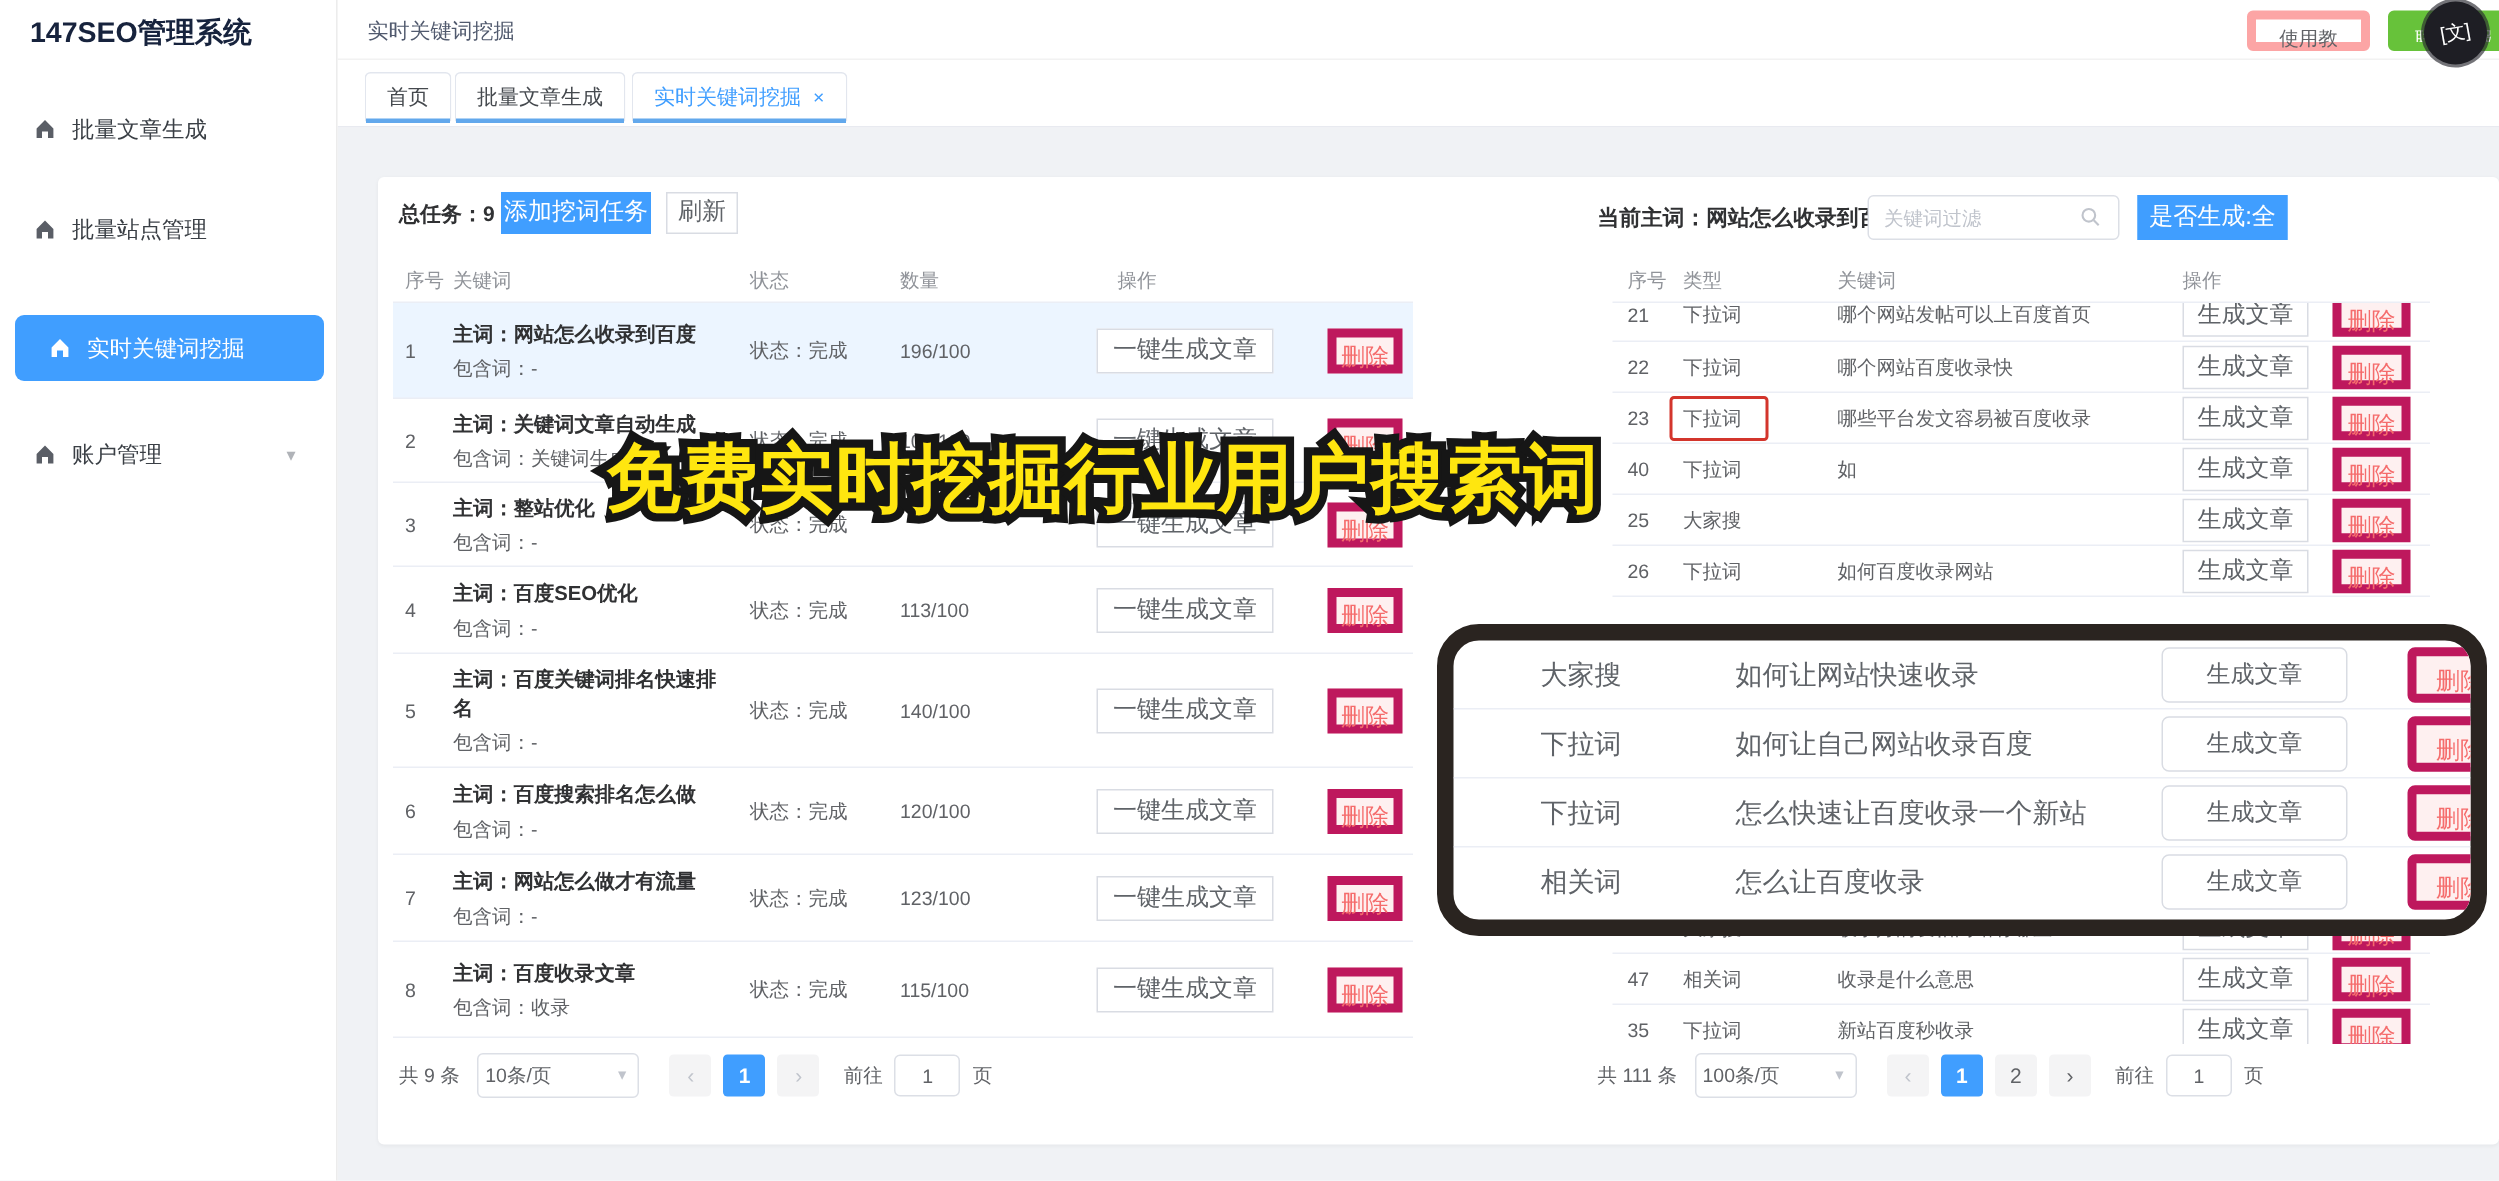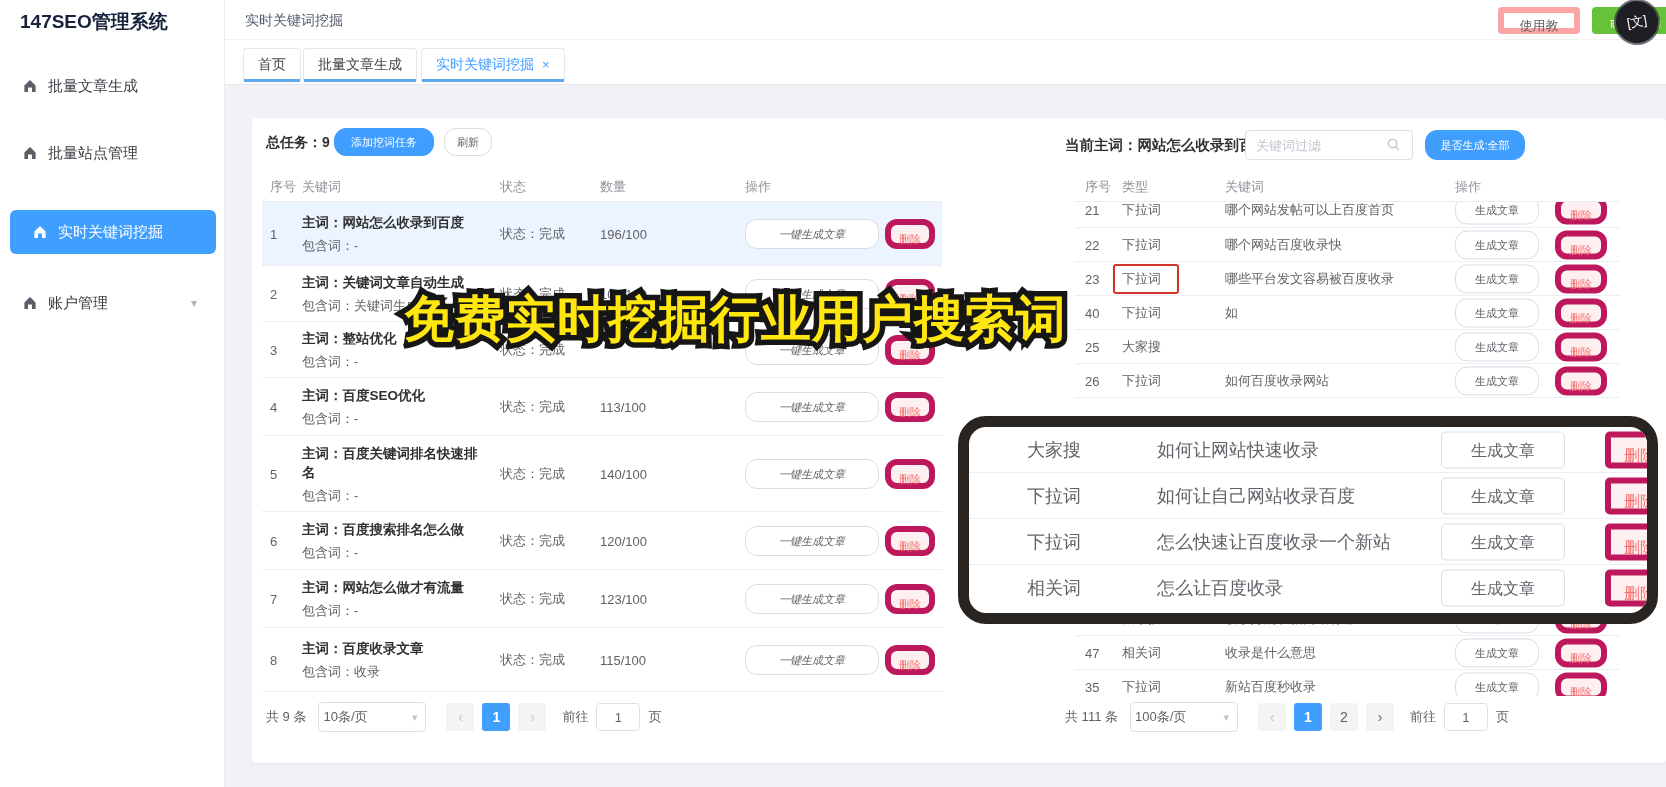--- a/index.html
+++ b/index.html
@@ -26,42 +26,42 @@
   #tabbar { position:absolute; left:225px; top:40px; width:1441px; height:45px; background:#fff; border-bottom:1px solid #e8eaf0; }
   .tab { position:absolute; top:8px; height:33px; background:#fff; border:1px solid #e2e6ee; border-bottom:none; border-radius:4px 4px 0 0; font-size:14px; color:#45494e; padding:0 14px; line-height:31px; }
   .tab::after { content:""; position:absolute; left:0; right:0; bottom:-1px; height:3px; background:#62a8ec; }
   .tab.active { color:#409eff; }
   .tab .close-x { margin-left:8px; color:#409eff; font-size:13px; }
 
   
   #card { position:absolute; left:252px; top:118px; width:1414px; height:645px; background:#fff; border-radius:4px; box-shadow:0 1px 3px rgba(0,0,0,.05); }
 
   
-  .btn { display:inline-block; border-radius:12px; font-size:11px; text-align:center; cursor:pointer; }
+  .btn { display:inline-block; border-radius:0; font-size:16px; text-align:center; cursor:pointer; }
   .btn-primary { background:#409eff; color:#fff; border:1px solid #409eff; }
   .btn-plain { background:#fff; color:#5f6368; border:1px solid #d9dce3; }
   .btn-danger { background:#fef0f0; color:#f56c6c; border:6px solid #be185d; }
   #lp-total { position:absolute; left:266px; top:134px; font-size:14px; font-weight:bold; color:#303133; }
   #lp-add { position:absolute; left:334px; top:128px; width:100px; height:28px; line-height:26px; }
   #lp-refresh { position:absolute; left:444px; top:128px; width:48px; height:28px; line-height:26px; }
 
   .tbl-head { font-size:13px; color:#909399; }
 
   #ltable { position:absolute; left:262px; top:174px; width:680px; }
   #ltable .lhead { position:relative; height:28px; border-bottom:1px solid #ebeef5; }
   #ltable .lhead span { position:absolute; top:4px; }
   .lrow { position:relative; border-bottom:1px solid #ebeef5; }
   .lrow.hl { background:#ecf5ff; }
   .lc-num { position:absolute; left:8px; top:50%; transform:translateY(-50%); font-size:13px; color:#606266;}
   .lc-kw  { position:absolute; left:40px; top:50%; transform:translateY(-50%); width:182px; }
   .lc-kw .main { font-size:13.5px; font-weight:bold; color:#303133; line-height:19px; }
   .lc-kw .sub  { font-size:13px; color:#606266; margin-top:5px; }
   .lc-status { position:absolute; left:238px; top:50%; transform:translateY(-50%); font-size:13px; }
   .lc-count  { position:absolute; left:338px; top:50%; transform:translateY(-50%); font-size:13px; }
-  .lc-gen { position:absolute; left:483px; top:50%; transform:translateY(-50%); width:134px; height:30px; line-height:28px;font-style:italic; }
+  .lc-gen { position:absolute; left:469px; top:50%; transform:translateY(-50%); width:118px; height:30px; line-height:28px; }
   .lc-del { position:absolute; left:623px; top:50%; transform:translateY(-50%); width:50px; height:30px; line-height:28px; }
 
   
   #rp-title { position:absolute; left:1065px; top:136px; font-size:14.5px; font-weight:bold; color:#303133; }
   #rp-filter { position:absolute; left:1245px; top:130px; width:168px; height:30px; border:1px solid #dcdfe6; border-radius:4px; padding:0 28px 0 10px; font-size:13px; color:#606266; background:#fff; }
   #rp-filter::placeholder { color:#c0c4cc; }
   #rp-search-ico { position:absolute; left:1386px; top:137px; color:#c0c4cc; }
   #rp-genall { position:absolute; left:1425px; top:130px; width:100px; height:30px; line-height:28px; }
 
   #rtable { position:absolute; left:1075px; top:174px; width:545px; }

